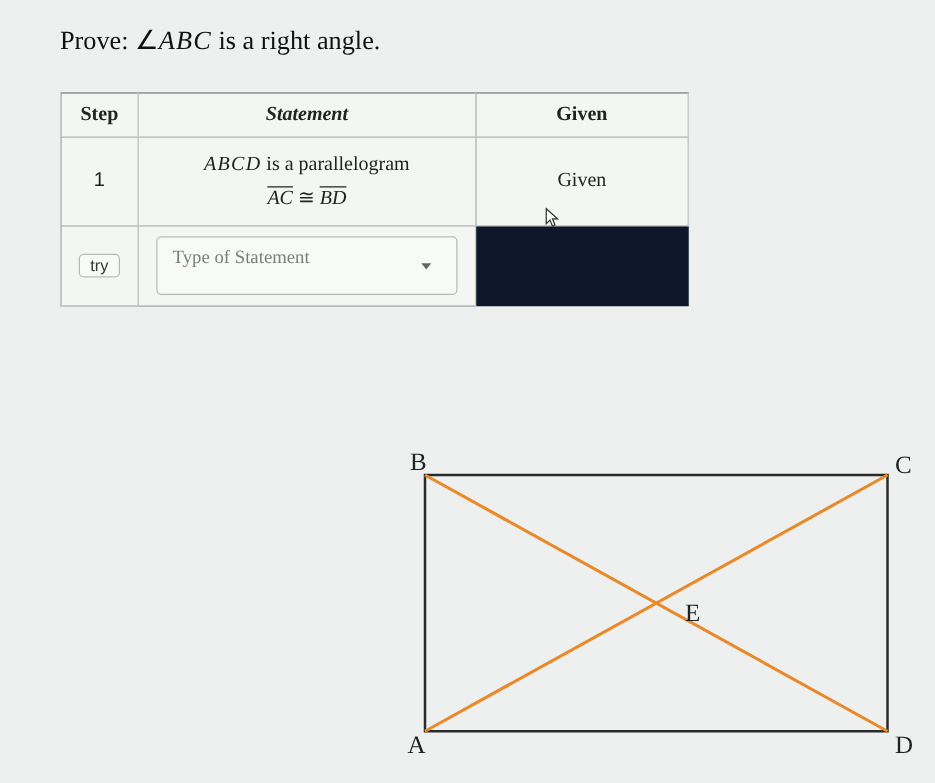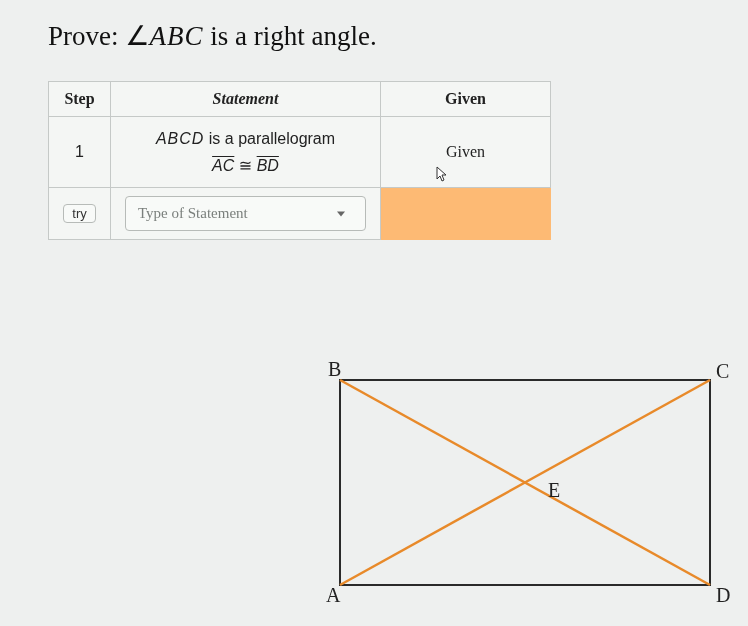--- a/index.html
+++ b/index.html
@@ -11,52 +11,52 @@
       width: 748px;
       height: 626px;
       background: #eef0ef;
       font-family: Georgia, 'Times New Roman', serif;
       color: #222;
       padding: 20px 0 0 48px;
       position: relative;
       overflow: hidden;
     }
     .prove-line {
-      font-size: 27px;
+      font-size: 21px;
       margin-bottom: 28px;
       color: #111;
     }
     .prove-line .angle {
       font-style: italic;
       letter-spacing: 1px;
     }
     table.proof {
       border-collapse: collapse;
-      background: #fdba74;
+      background: #0f172a;
       margin-top: 29px;
     }
     table.proof th, table.proof td {
       border: 1px solid #c5c9c7;
       padding: 8px 14px;
       text-align: center;
       font-size: 16px;
       vertical-align: middle;
       background: #f4f6f4;
     }
     table.proof th {
       font-weight: bold;
       font-family: Georgia, serif;
       background: #f4f6f4;
     }
     .th-step { width: 62px; }
     .th-statement { width: 270px; font-style: italic; }
     .th-reason { width: 170px; text-align: left; padding-left: 18px;}
     .step-cell { font-size: 14px; font-family: Arial, sans-serif; }
     .statement-cell {
-      font-family: Liberation Sans, sans-serif;
+      font-family: Liberation Serif, serif;
       line-height: 1.7;
     }
     .reason-cell {
       text-align: left;
       padding-left: 18px;
       font-family: Georgia, serif;
     }
     .ital { font-style: italic; letter-spacing: 1px; }
     .overline {
       text-decoration: overline;
@@ -78,21 +78,21 @@
       cursor: pointer;
     }
     .type-cell {
       padding: 6px;
       position: relative;
     }
     .type-select {
       width: 100%;
       border: 1px solid #b7bbb8;
       border-radius: 4px;
-      padding: 8px 28px 8px 12px;
+      padding: 8px 28px 20px 12px;
       background: #f8faf8;
       font-family: Georgia, serif;
       font-size: 15px;
       color: #7a7f7c;
       text-align: left;
       position: relative;
       cursor: pointer;
     }
     .chev {
       position: absolute;

